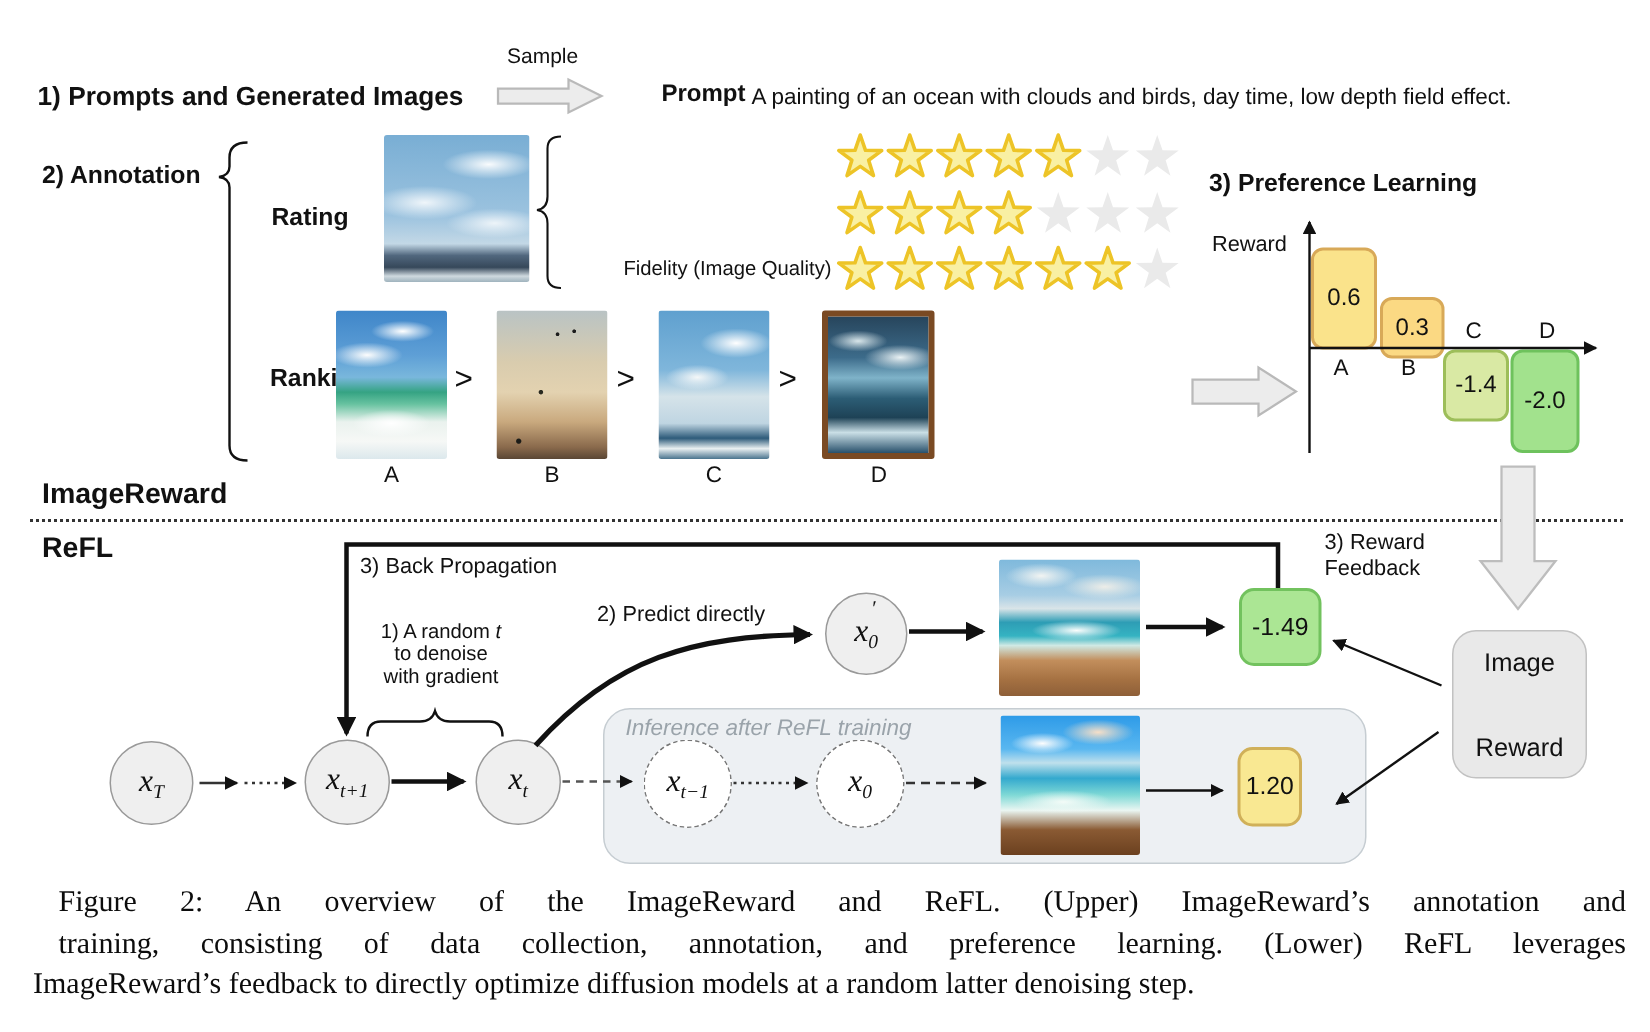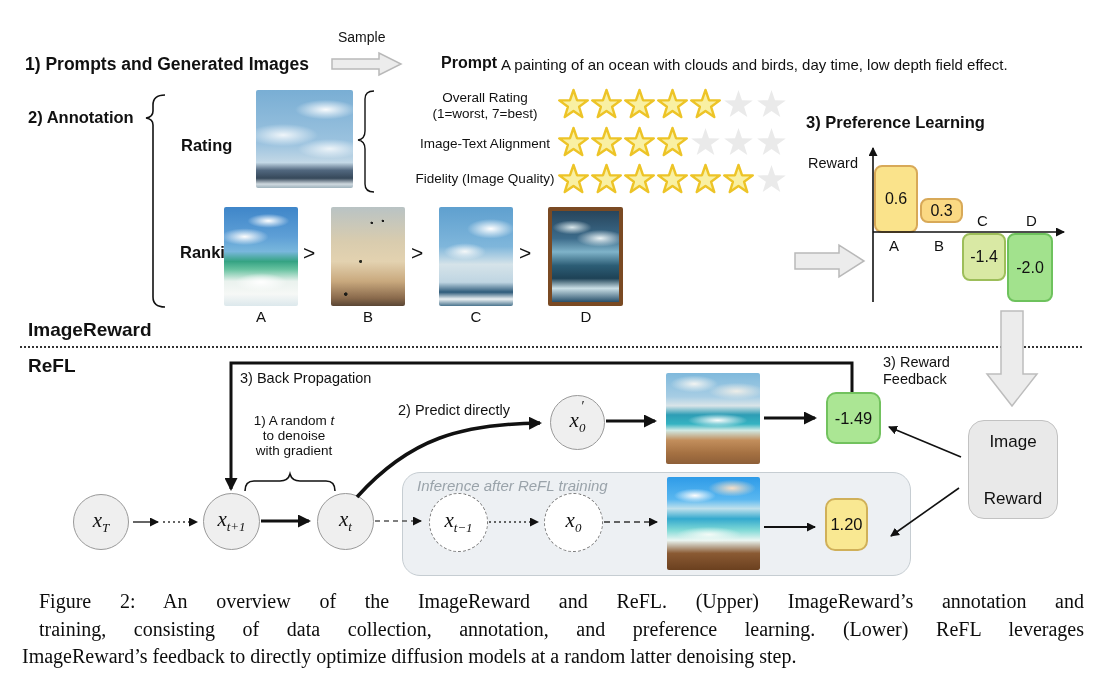--- a/index.html
+++ b/index.html
@@ -50,21 +50,21 @@
   .gt{position:absolute;top:241px;font-size:21px;}
   .gt1{left:303px;} .gt2{left:411px;} .gt3{left:519px;}
   .rletter{position:absolute;top:308px;width:74px;text-align:center;font-size:15px;}
   .la{left:224px;} .lb{left:331px;} .lc{left:439px;} .ld{left:549px;}
   
   .h3{left:806px;top:113px;font-size:16.5px;}
   .rewardlbl{left:808px;top:155px;font-size:14.5px;}
   .bar{position:absolute;box-sizing:border-box;border:2px solid;border-radius:8px;
        display:flex;align-items:center;justify-content:center;font-size:16px;}
   .bar-a{left:874px;top:165px;width:44px;height:68px;background:#FAE38B;border-color:#D8A958;}
-  .bar-b{left:920px;top:198px;width:43px;height:25px;background:#FBD983;border-color:#D8A958;}
+  .bar-b{left:920px;top:198px;width:43px;height:41px;background:#FBD983;border-color:#D8A958;}
   .bar-c{left:962px;top:233px;width:44px;height:48px;background:#D9E9A4;border-color:#9DBE5A;}
   .bar-d{left:1007px;top:233px;width:46px;height:69px;background:#A2E28D;border-color:#6EC25D;}
   .cat{position:absolute;font-size:15px;}
   .cat-a{left:889px;top:237px;} .cat-b{left:934px;top:237px;}
   .cat-c{left:977px;top:212px;} .cat-d{left:1026px;top:212px;}
   
   .seclbl{font-size:19px;font-weight:bold;}
   .sec-up{left:28px;top:319px;}
   .dotline{left:20px;top:346px;width:1062px;height:0;border-top:2.5px dotted #333;}
   .sec-lo{left:28px;top:355px;}
@@ -119,25 +119,20 @@
 
   <div class="abs sample">Sample</div>
   <div class="abs h1 b">1) Prompts and Generated Images</div>
   <div class="abs promptlbl b">Prompt</div>
   <div class="abs prompttxt">A painting of an ocean with clouds and birds, day time, low depth field effect.</div>
 
   <div class="abs h2 b">2) Annotation</div>
   <div class="abs ratinglbl b">Rating</div>
   <div class="img rating-img"></div>
 
-  <div class="abs crit c1">
-    <div>Overall Rating</div>
-    <div>(1=worst, 7=best)</div>
-  </div>
-  <div class="abs crit c2">Image-Text Alignment</div>
   <div class="abs crit c3">Fidelity (Image Quality)</div>
 
   <div class="abs stars s1"><svg width="232" height="34">
         <polygon points="16.5,3.0 20.0,13.2 30.8,13.4 22.1,19.8 25.3,30.1 16.5,23.9 7.7,30.1 10.9,19.8 2.2,13.4 13.0,13.2" fill="#F9F0A3" stroke="#EDC427" stroke-width="2.4" stroke-linejoin="round"></polygon>
         <polygon points="49.5,3.0 53.0,13.2 63.8,13.4 55.1,19.8 58.3,30.1 49.5,23.9 40.7,30.1 43.9,19.8 35.2,13.4 46.0,13.2" fill="#F9F0A3" stroke="#EDC427" stroke-width="2.4" stroke-linejoin="round"></polygon>
         <polygon points="82.5,3.0 86.0,13.2 96.8,13.4 88.1,19.8 91.3,30.1 82.5,23.9 73.7,30.1 76.9,19.8 68.2,13.4 79.0,13.2" fill="#F9F0A3" stroke="#EDC427" stroke-width="2.4" stroke-linejoin="round"></polygon>
         <polygon points="115.5,3.0 119.0,13.2 129.8,13.4 121.1,19.8 124.3,30.1 115.5,23.9 106.7,30.1 109.9,19.8 101.2,13.4 112.0,13.2" fill="#F9F0A3" stroke="#EDC427" stroke-width="2.4" stroke-linejoin="round"></polygon>
         <polygon points="148.5,3.0 152.0,13.2 162.8,13.4 154.1,19.8 157.3,30.1 148.5,23.9 139.7,30.1 142.9,19.8 134.2,13.4 145.0,13.2" fill="#F9F0A3" stroke="#EDC427" stroke-width="2.4" stroke-linejoin="round"></polygon>
         <polygon points="181.5,3.0 185.0,13.2 195.8,13.4 187.1,19.8 190.3,30.1 181.5,23.9 172.7,30.1 175.9,19.8 167.2,13.4 178.0,13.2" fill="#EAEAEA"></polygon>
         <polygon points="214.5,3.0 218.0,13.2 228.8,13.4 220.1,19.8 223.3,30.1 214.5,23.9 205.7,30.1 208.9,19.8 200.2,13.4 211.0,13.2" fill="#EAEAEA"></polygon>

